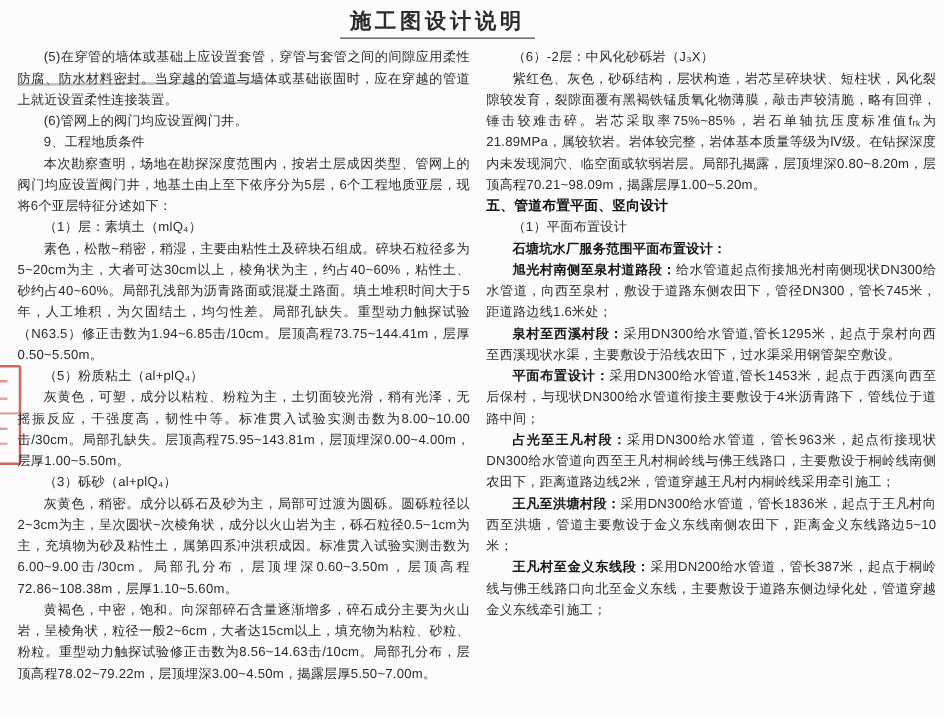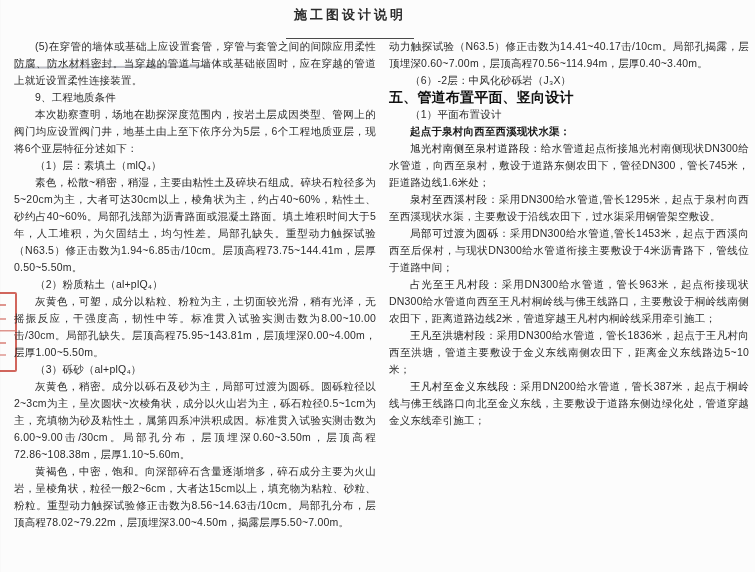--- a/index.html
+++ b/index.html
@@ -13,38 +13,38 @@
     position:absolute;left:0;top:0;width:755px;height:572px;
     background:
       linear-gradient(90deg, rgba(0,0,0,0.012) 0 1px, transparent 1px 6px),
       #fcfcfc;
   }
   .doc-title-wrap{
     position:absolute;top:5px;left:0;width:700px;text-align:center;
   }
   .doc-title{
     display:inline-block;
-    font-size:13px;font-weight:600;letter-spacing:3px;color:#2c2c2c;
+    font-size:17px;font-weight:600;letter-spacing:3px;color:#2c2c2c;
     border-bottom:1px solid #4a4a4a;
-    padding:0 8px 14px 8px;
+    padding:0 8px 2px 8px;
   }
   .col{
     position:absolute;top:38px;
     font-size:10.5px;line-height:17px;color:#2b2b2b;
     text-align:justify;
     letter-spacing:0.2px;
   }
   .col-left{left:14px;width:362px;}
   .col-right{left:389px;width:360px;}
   .col p{margin:0;}
   .indent{text-indent:2em;}
   .no-indent{text-indent:0;}
   .bold{font-weight:bold;color:#161616;}
-  .lead{font-weight:normal;color:#161616;}
-  .section-heading{font-weight:bold;color:#111;font-size:14px;}
+  .lead{font-weight:bold;color:#161616;}
+  .section-heading{font-weight:bold;color:#111;font-size:11px;}
   
   .scan-strike{
     position:absolute;left:14px;top:66px;width:196px;height:2px;
     background:rgba(110,115,130,0.45);
     transform:rotate(-0.5deg);
     border-radius:1px;
   }
   
   .stamp{
     position:absolute;left:-9px;top:292px;width:22px;height:76px;
@@ -66,40 +66,41 @@
 
   <div class="doc-title-wrap">
     <span class="doc-title">施工图设计说明</span>
   </div>
 
   <div class="scan-strike"></div>
   <div class="stamp"></div>
 
   <div class="col col-left">
     <p class="indent">(5)在穿管的墙体或基础上应设置套管，穿管与套管之间的间隙应用柔性防腐、防水材料密封。当穿越的管道与墙体或基础嵌固时，应在穿越的管道上就近设置柔性连接装置。</p>
+    <p class="indent">(6)管网上的阀门均应设置阀门井。</p>
     <p class="indent">9、工程地质条件</p>
     <p class="indent">本次勘察查明，场地在勘探深度范围内，按岩土层成因类型、管网上的阀门均应设置阀门井，地基土由上至下依序分为5层，6个工程地质亚层，现将6个亚层特征分述如下：</p>
     <p class="indent">（1）层：素填土（mlQ₄）</p>
     <p class="indent">素色，松散~稍密，稍湿，主要由粘性土及碎块石组成。碎块石粒径多为5~20cm为主，大者可达30cm以上，棱角状为主，约占40~60%，粘性土、砂约占40~60%。局部孔浅部为沥青路面或混凝土路面。填土堆积时间大于5年，人工堆积，为欠固结土，均匀性差。局部孔缺失。重型动力触探试验（N63.5）修正击数为1.94~6.85击/10cm。层顶高程73.75~144.41m，层厚0.50~5.50m。</p>
-    <p class="indent">（2）粉质粘土（al+plQ₄）</p>
+    <p class="indent">（5）粉质粘土（al+plQ₄）</p>
     <p class="indent">灰黄色，可塑，成分以粘粒、粉粒为主，土切面较光滑，稍有光泽，无摇振反应，干强度高，韧性中等。标准贯入试验实测击数为8.00~10.00击/30cm。局部孔缺失。层顶高程75.95~143.81m，层顶埋深0.00~4.00m，层厚1.00~5.50m。</p>
     <p class="indent">（3）砾砂（al+plQ₄）</p>
     <p class="indent">灰黄色，稍密。成分以砾石及砂为主，局部可过渡为圆砾。圆砾粒径以2~3cm为主，呈次圆状~次棱角状，成分以火山岩为主，砾石粒径0.5~1cm为主，充填物为砂及粘性土，属第四系冲洪积成因。标准贯入试验实测击数为6.00~9.00击/30cm。局部孔分布，层顶埋深0.60~3.50m，层顶高程72.86~108.38m，层厚1.10~5.60m。</p>
     <p class="indent">黄褐色，中密，饱和。向深部碎石含量逐渐增多，碎石成分主要为火山岩，呈棱角状，粒径一般2~6cm，大者达15cm以上，填充物为粘粒、砂粒、粉粒。重型动力触探试验修正击数为8.56~14.63击/10cm。局部孔分布，层顶高程78.02~79.22m，层顶埋深3.00~4.50m，揭露层厚5.50~7.00m。</p>
 
   </div>
 
   <div class="col col-right">
-    <p class="no-indent">动力触探试验（N63.5）修正击数为14.41~40.17击/10cm。局部孔揭露，层顶埋深0.60~7.00m，层顶高程70.56~114.94m，层厚0.40~3.40m。</p>
     <p class="indent">（6）-2层：中风化砂砾岩（J₃X）</p>
+    <p class="indent">紫红色、灰色，砂砾结构，层状构造，岩芯呈碎块状、短柱状，风化裂隙较发育，裂隙面覆有黑褐铁锰质氧化物薄膜，敲击声较清脆，略有回弹，锤击较难击碎。岩芯采取率75%~85%，岩石单轴抗压度标准值fᵣₖ为21.89MPa，属较软岩。岩体较完整，岩体基本质量等级为Ⅳ级。在钻探深度内未发现洞穴、临空面或软弱岩层。局部孔揭露，层顶埋深0.80~8.20m，层顶高程70.21~98.09m，揭露层厚1.00~5.20m。</p>
     <p class="no-indent section-heading">五、管道布置平面、竖向设计</p>
     <p class="indent">（1）平面布置设计</p>
-    <p class="indent bold">起点于泉村向西至西溪现状水渠：</p>
+    <p class="indent bold">石塘坑水厂服务范围平面布置设计：</p>
     <p class="indent"><strong class="lead">旭光村南侧至泉村道路段：</strong><span>给水管道起点衔接旭光村南侧现状DN300给水管道，向西至泉村，敷设于道路东侧农田下，管径DN300，管长745米，距道路边线1.6米处；</span></p>
     <p class="indent"><strong class="lead">泉村至西溪村段：</strong><span>采用DN300给水管道,管长1295米，起点于泉村向西至西溪现状水渠，主要敷设于沿线农田下，过水渠采用钢管架空敷设。</span></p>
-    <p class="indent"><strong class="lead">局部可过渡为圆砾：</strong><span>采用DN300给水管道,管长1453米，起点于西溪向西至后保村，与现状DN300给水管道衔接主要敷设于4米沥青路下，管线位于道路中间；</span></p>
+    <p class="indent"><strong class="lead">平面布置设计：</strong><span>采用DN300给水管道,管长1453米，起点于西溪向西至后保村，与现状DN300给水管道衔接主要敷设于4米沥青路下，管线位于道路中间；</span></p>
     <p class="indent"><strong class="lead">占光至王凡村段：</strong><span>采用DN300给水管道，管长963米，起点衔接现状DN300给水管道向西至王凡村桐岭线与佛王线路口，主要敷设于桐岭线南侧农田下，距离道路边线2米，管道穿越王凡村内桐岭线采用牵引施工；</span></p>
     <p class="indent"><strong class="lead">王凡至洪塘村段：</strong><span>采用DN300给水管道，管长1836米，起点于王凡村向西至洪塘，管道主要敷设于金义东线南侧农田下，距离金义东线路边5~10米；</span></p>
     <p class="indent"><strong class="lead">王凡村至金义东线段：</strong><span>采用DN200给水管道，管长387米，起点于桐岭线与佛王线路口向北至金义东线，主要敷设于道路东侧边绿化处，管道穿越金义东线牵引施工；</span></p>
 
   </div>
 
 </div>
 
 </body></html>

